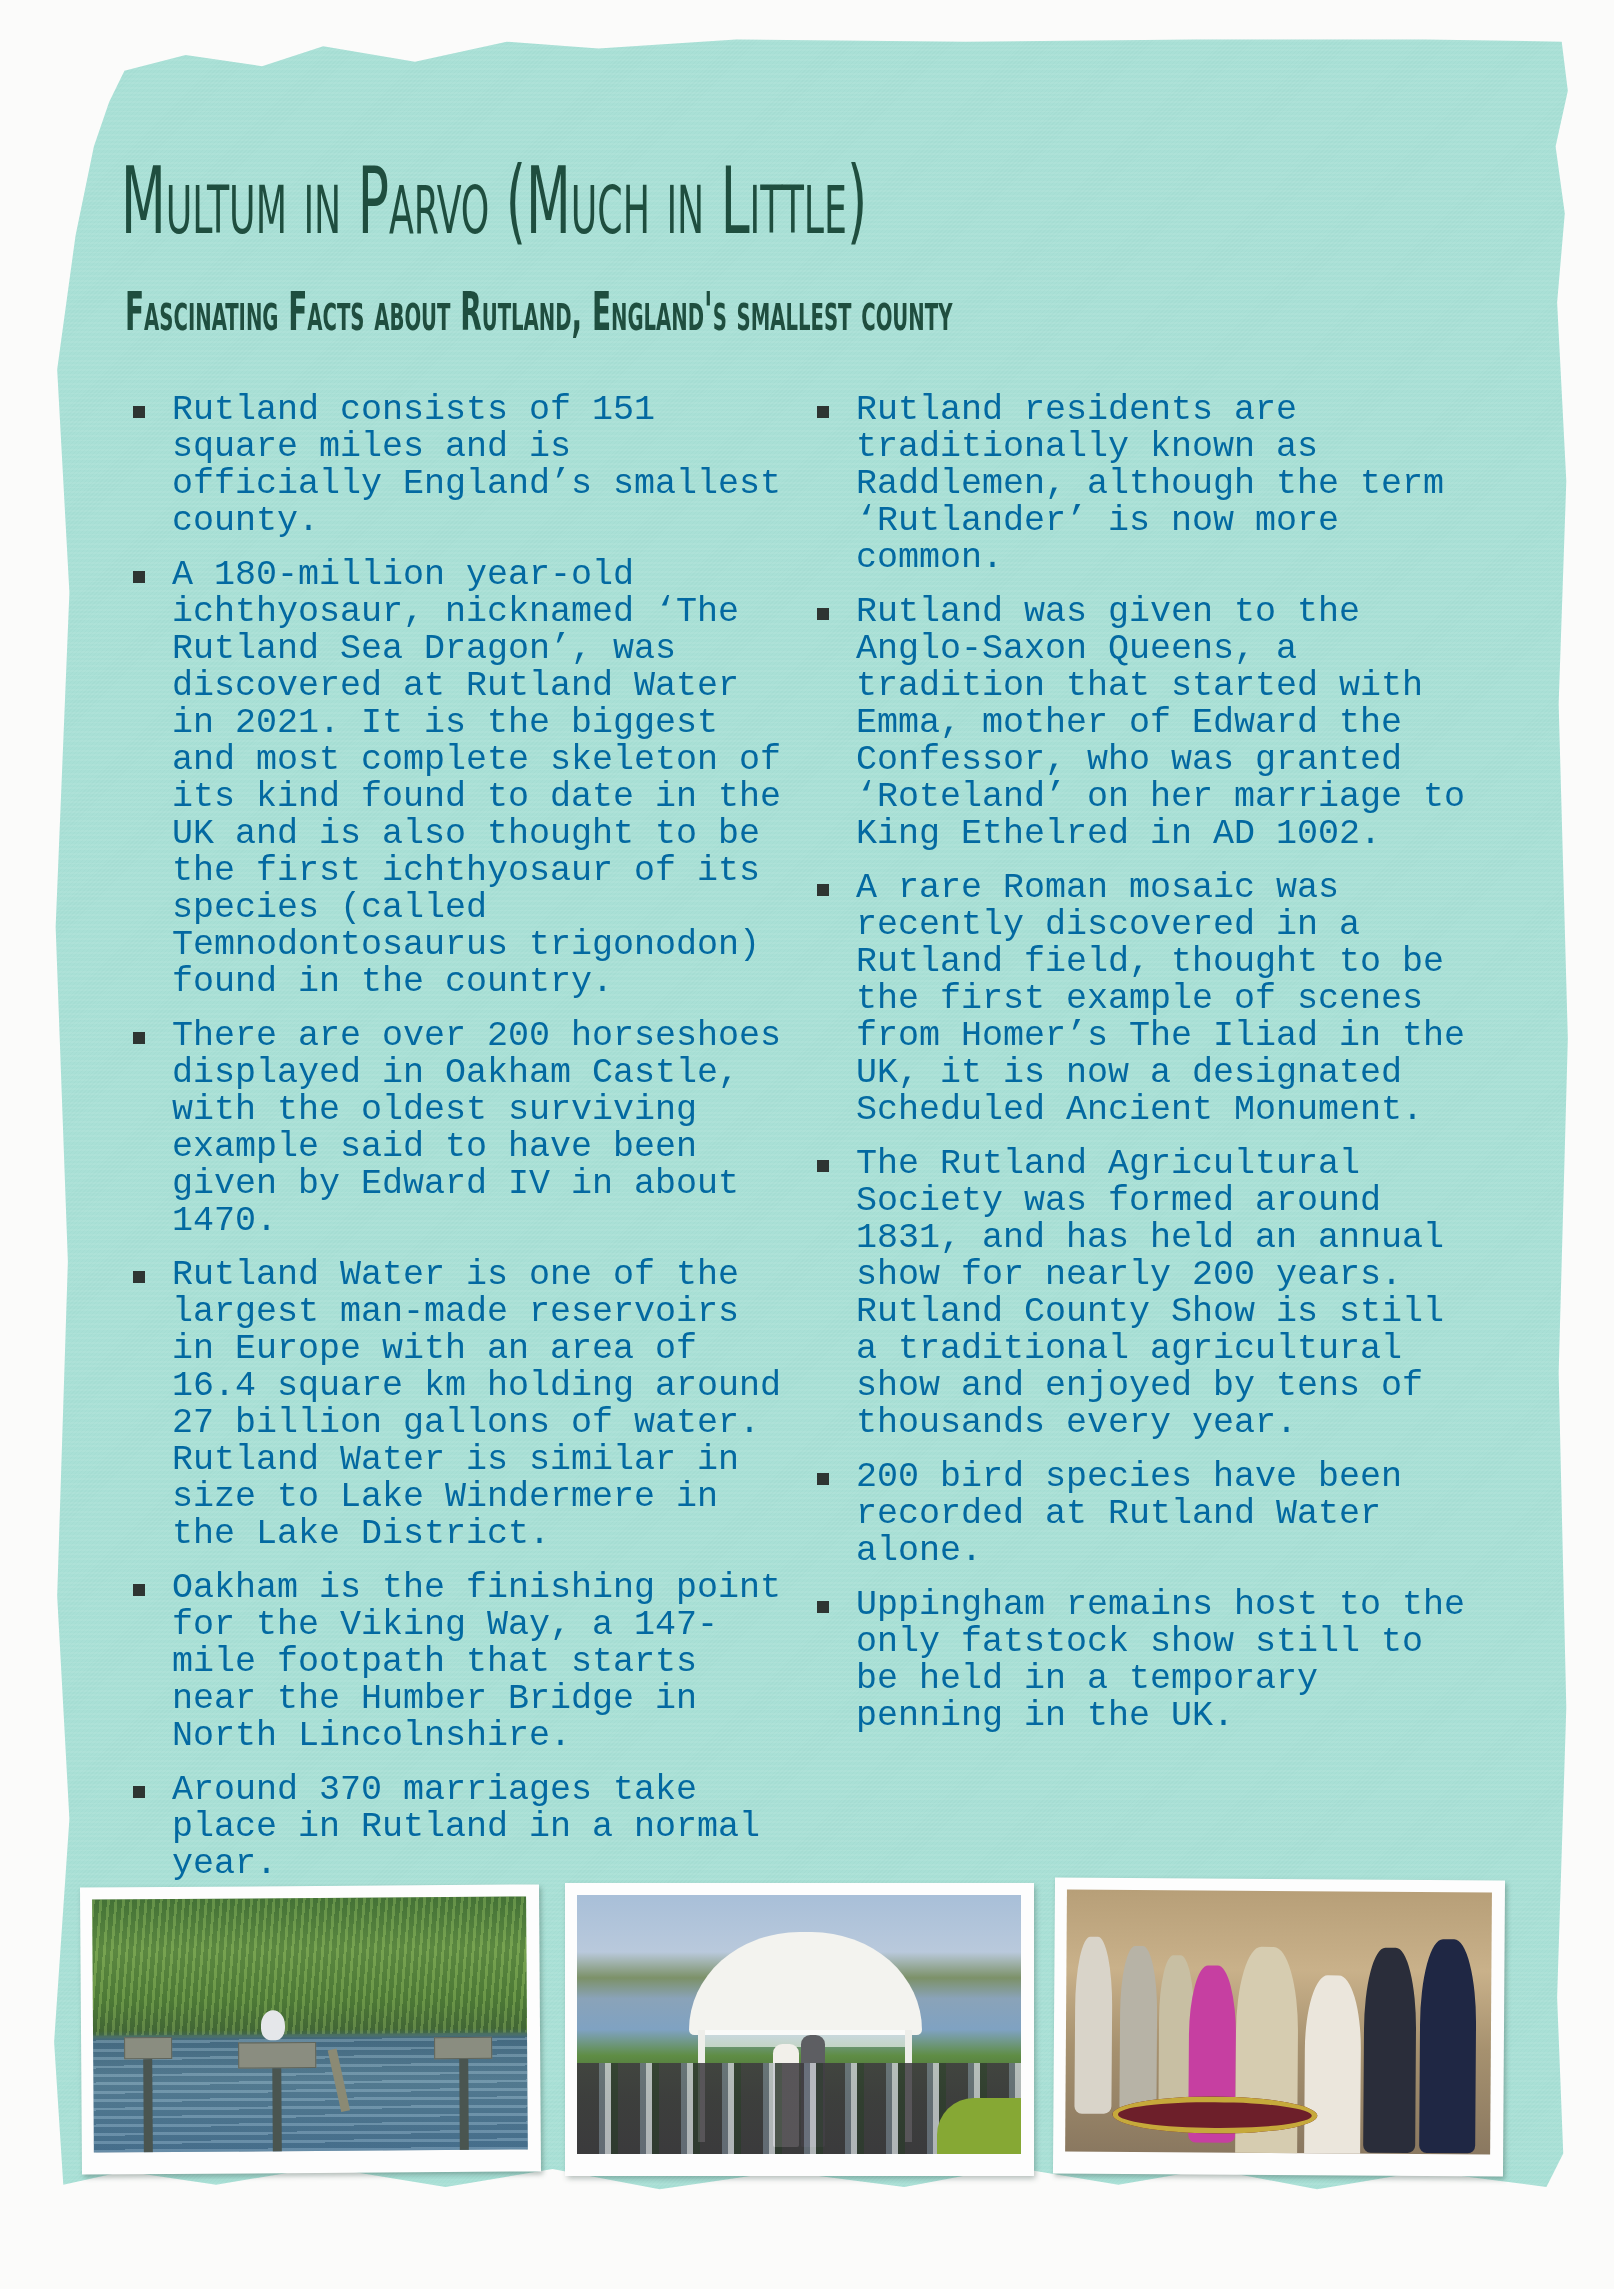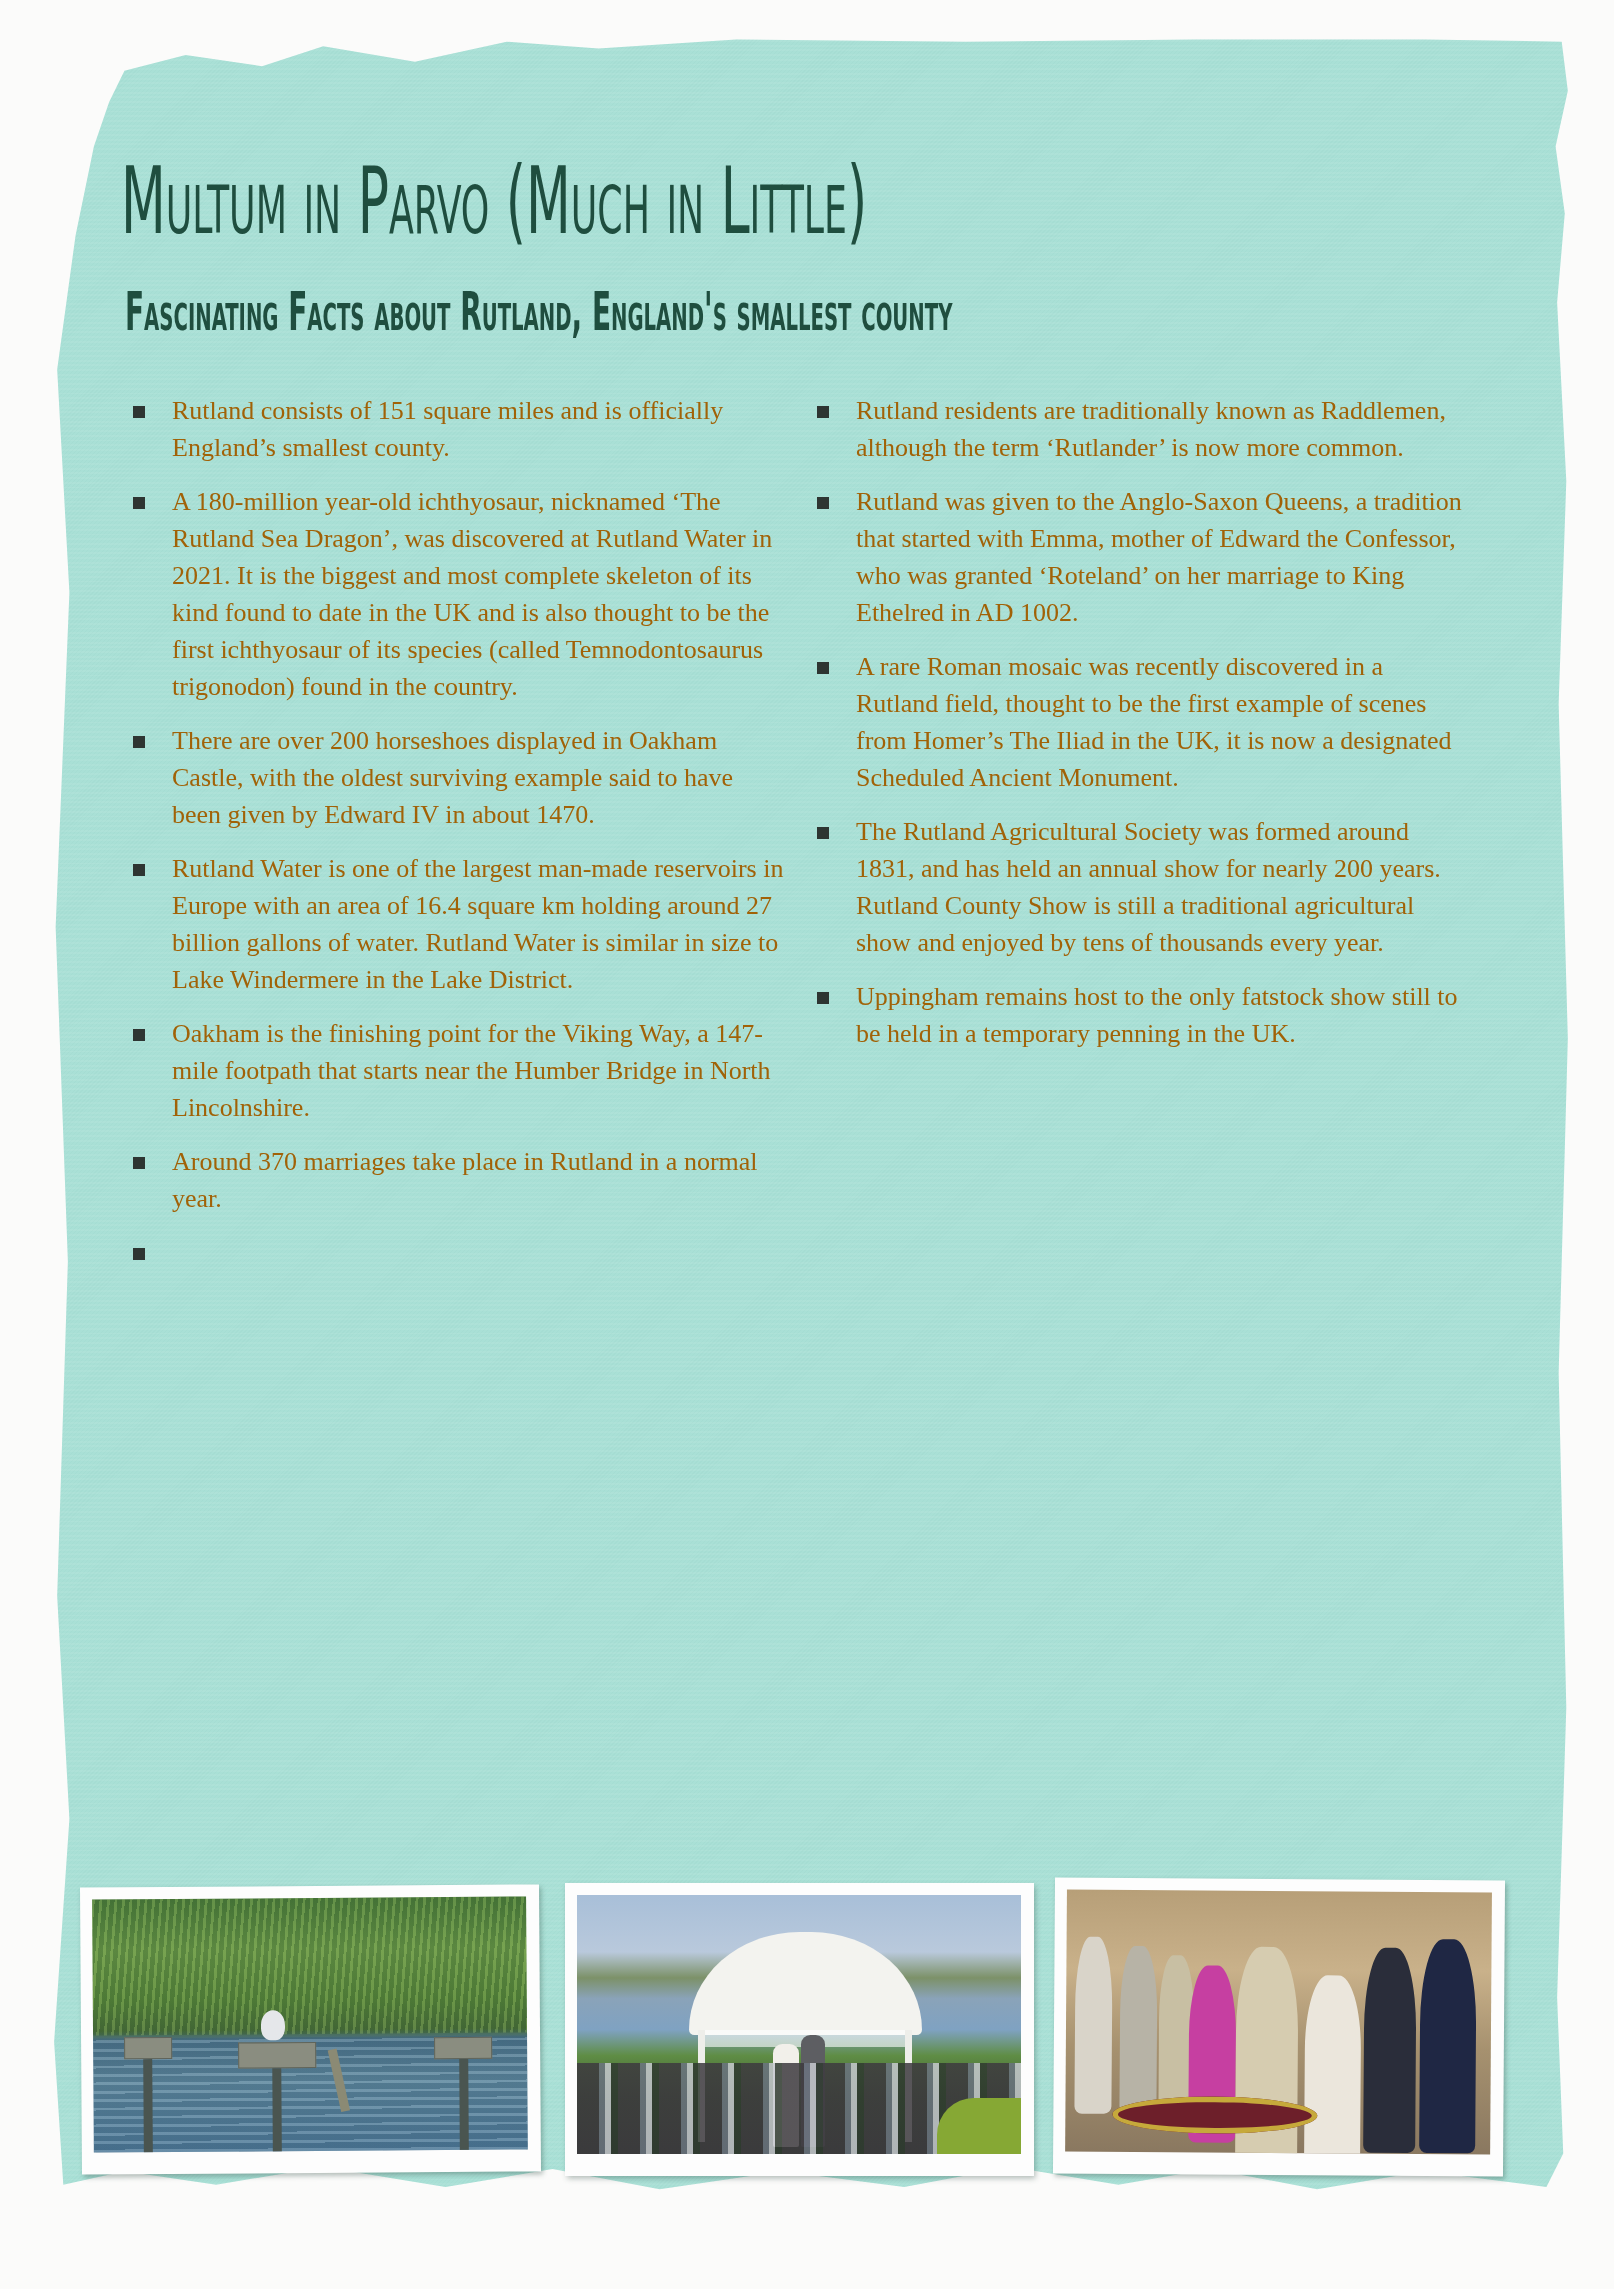--- a/index.html
+++ b/index.html
@@ -46,24 +46,24 @@
     position: absolute;
     top: 392px;
     width: 653px;
   }
   .col.left { left: 131px; }
   .col.right { left: 815px; }
 
   .fact {
     position: relative;
     padding-left: 41px;
-    font-family: Liberation Serif, serif;
-    font-size: 26px;
+    font-family: Liberation Mono, monospace;
+    font-size: 35px;
     line-height: 37px;
-    color: #a16207;
+    color: #0369a1;
     margin-bottom: 17px;
   }
   .bullet {
     position: absolute;
     left: 1.9px; top: 14px;
     width: 12px; height: 12px;
     background: #2e3532;
   }
 
   .photos { position: absolute; left: 0; top: 0; }
@@ -138,21 +138,21 @@
   <div class="fact"><span class="bullet"></span><span>Oakham is the finishing point for the Viking Way, a 147-mile footpath that starts near the Humber Bridge in North Lincolnshire.</span></div>
   <div class="fact"><span class="bullet"></span><span>Around 370 marriages take place in Rutland in a normal year.</span></div>
   <div class="fact"><span class="bullet"></span></div>
 </div>
 
 <div class="col right">
   <div class="fact"><span class="bullet"></span><span>Rutland residents are traditionally known as Raddlemen, although the term ‘Rutlander’ is now more common.</span></div>
   <div class="fact"><span class="bullet"></span><span>Rutland was given to the Anglo-Saxon Queens, a tradition that started with Emma, mother of Edward the Confessor, who was granted ‘Roteland’ on her marriage to King Ethelred in AD 1002.</span></div>
   <div class="fact"><span class="bullet"></span><span>A rare Roman mosaic was recently discovered in a Rutland field, thought to be the first example of scenes from Homer’s The Iliad in the UK, it is now a designated Scheduled Ancient Monument.</span></div>
   <div class="fact"><span class="bullet"></span><span>The Rutland Agricultural Society was formed around 1831, and has held an annual show for nearly 200 years. Rutland County Show is still a traditional agricultural show and enjoyed by tens of thousands every year.</span></div>
-  <div class="fact"><span class="bullet"></span></div>
+  <div class="fact"><span class="bullet"></span><span>200 bird species have been recorded at Rutland Water alone.</span></div>
   <div class="fact"><span class="bullet"></span><span>Uppingham remains host to the only fatstock show still to be held in a temporary penning in the UK.</span></div>
 </div>
 
 <div class="photos">
   <div class="photo p1">
     <div class="img">
       <div class="reeds"></div>
       <div class="ripples"></div>
       <div class="nest" style="left:31px; top:138px; width:48px; height:22.4px;"></div>
       <div class="post" style="left:50px; top:160px; height:107px;"></div>

